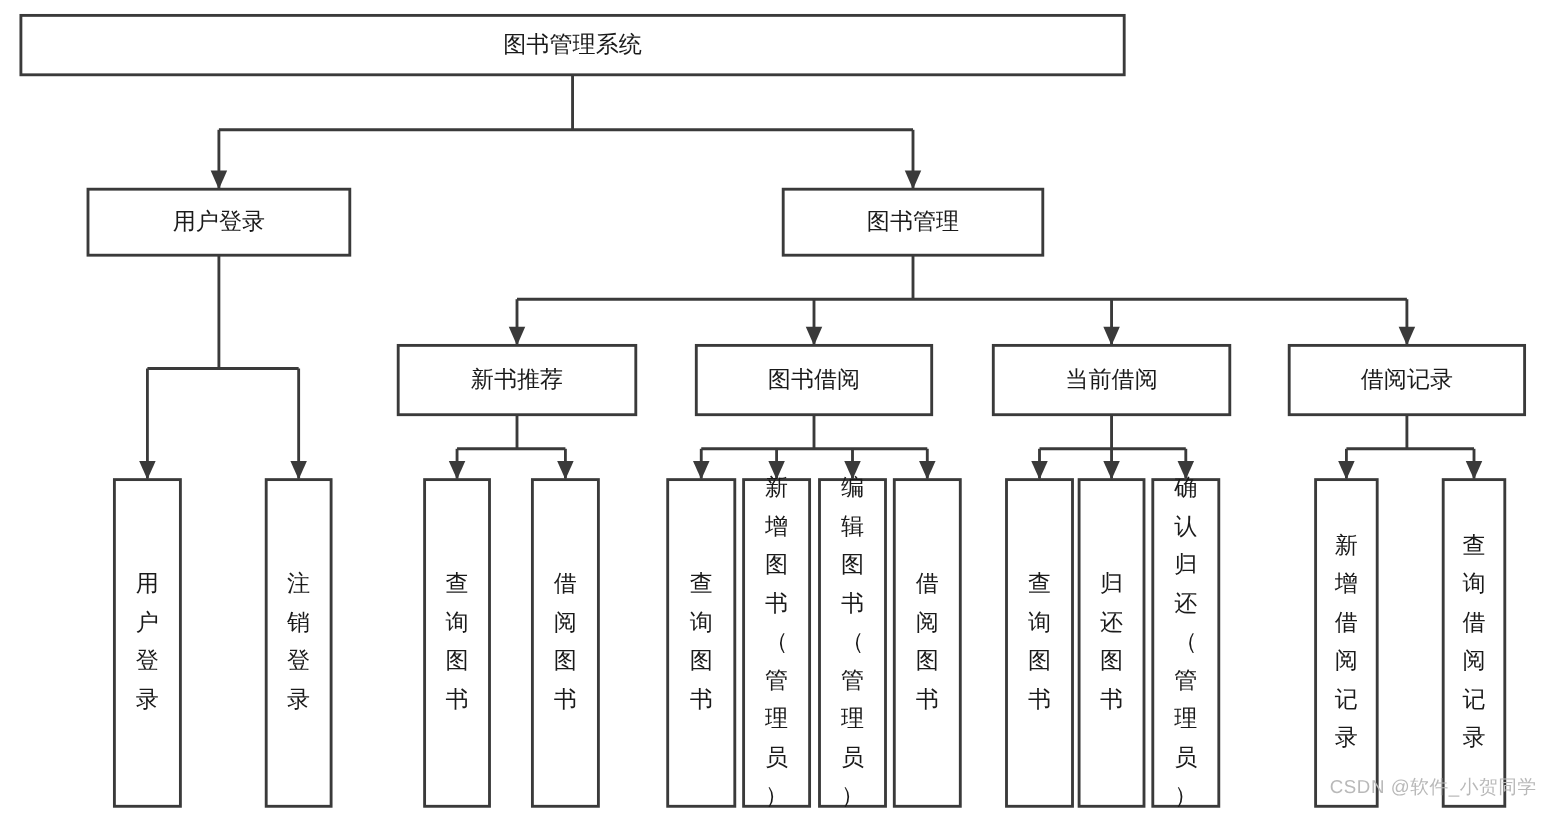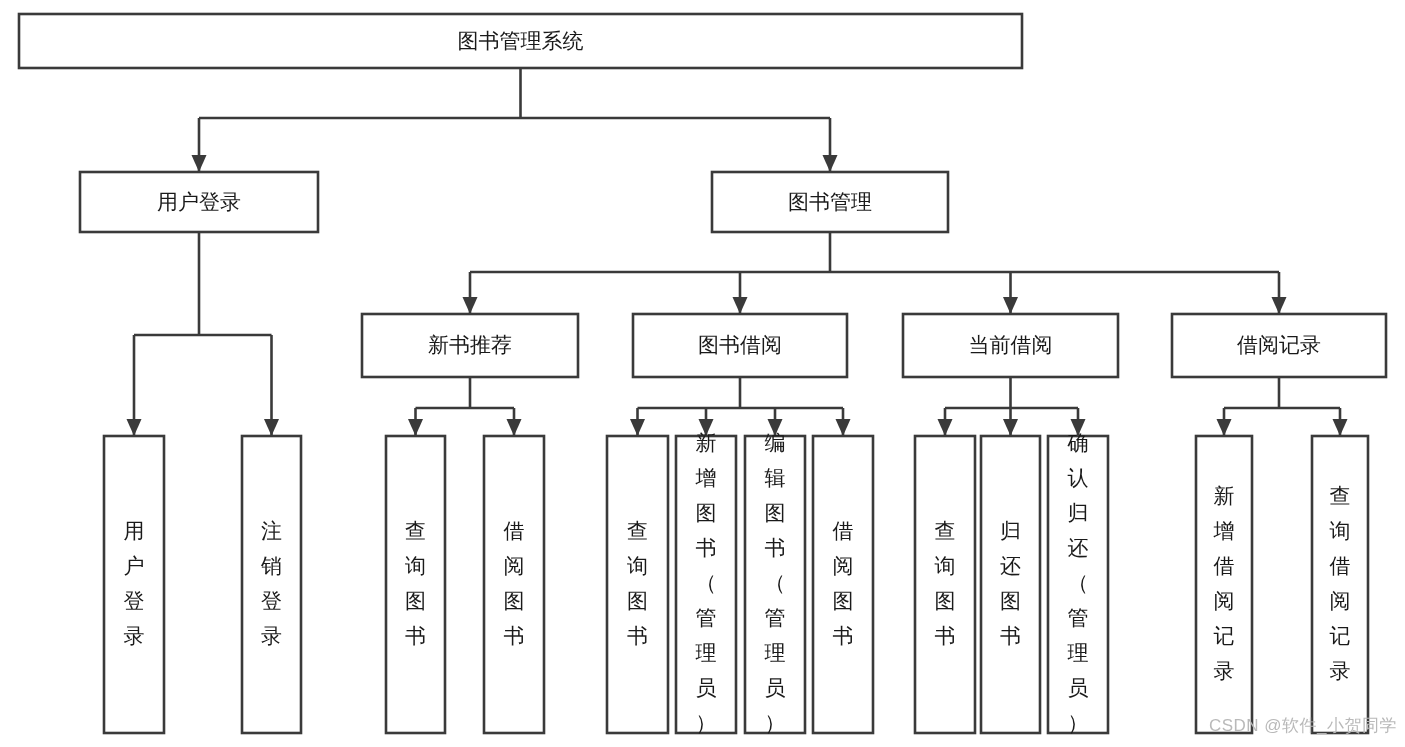--- a/index.html
+++ b/index.html
@@ -53,21 +53,21 @@
   }
   .node-label-v {
     font-family: "Liberation Sans", "DejaVu Sans", sans-serif;
     font-size: 21px;
     fill: #1a1a1a;
     text-anchor: middle;
   }
   .watermark-text {
     position: absolute;
     right: 8px;
-    bottom: 10px;
+    bottom: 20px;
     font-family: "Liberation Sans", "DejaVu Sans", sans-serif;
     font-size: 17px;
     color: #b9b9b9;
     letter-spacing: 0.5px;
     white-space: nowrap;
     user-select: none;
     margin-left: 19px;
   }
 </style>
 </head>

